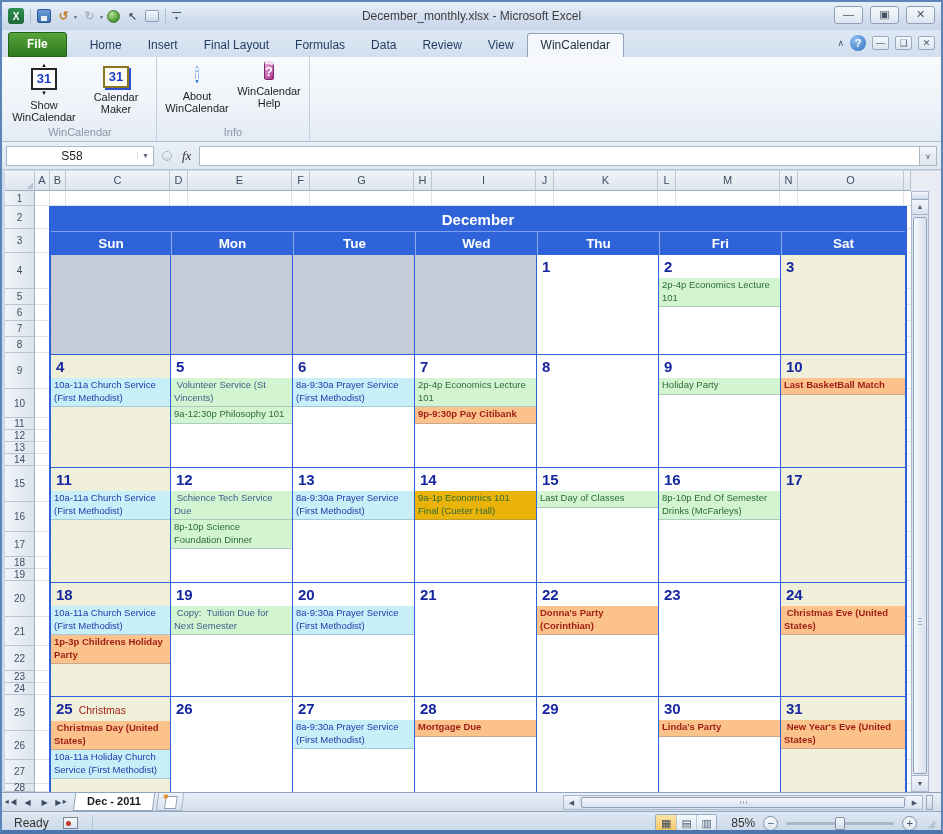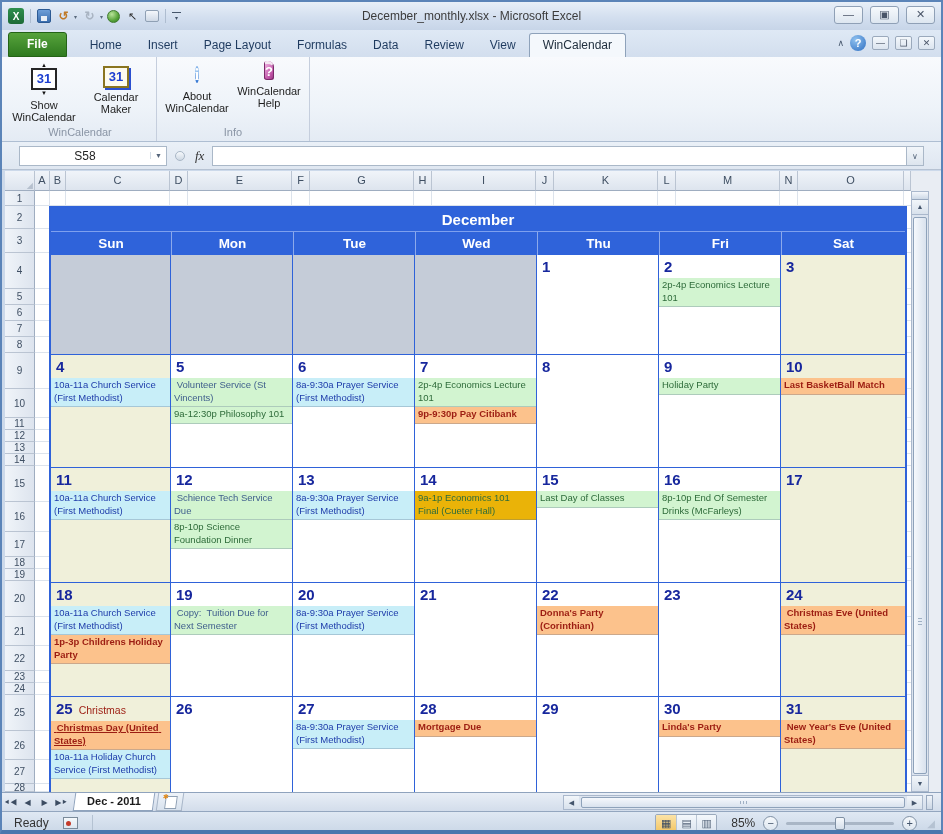--- a/index.html
+++ b/index.html
@@ -51,21 +51,21 @@
   .rgroup-label { font-size:11px; color:#8a95a5; text-align:center; padding:2px 0 3px; }
   .ic31 { display:flex; flex-direction:column; align-items:center; line-height:1; }
   .ic31 .arr { font-size:6px; color:#111; }
   .box31 { width:26px; height:22px; background:#fff; border:2px solid #262626; color:#1d3fd0; font-weight:bold; font-size:13px; text-align:center; line-height:18px; }
   .box31.maker { border-color:#8a7520; background:#fdfbef; box-shadow:2px 2px 0 #2a4fd0; margin-top:4px; }
   .info-circle-icon { width:26px; height:26px; border-radius:50%; background:radial-gradient(circle at 35% 28%, #a7cdf3, #2a6fd0); color:#fff; font-family:"Liberation Serif",serif; font-weight:bold; font-size:16px; text-align:center; line-height:25px; margin-top:2px; }
   .help-book-icon { width:23px; height:26px; border-radius:3px 6px 3px 3px; background:linear-gradient(125deg,#edaade,#c055a8 70%,#9c3a86); border:1px solid #7a2a6a; border-top:3px solid #f3e6f1; color:#fff; font-weight:bold; font-size:13px; text-align:center; line-height:20px; margin-top:2px; }
 
   
   .formula-row { position:absolute; left:0; right:0; top:140px; height:28px;
-    background:linear-gradient(#eaf0f7,#dfe7f1); border-bottom:1px solid #b6c2d2; display:flex; align-items:center; padding:3px 17px; }
+    background:linear-gradient(#eaf0f7,#dfe7f1); border-bottom:1px solid #b6c2d2; display:flex; align-items:center; padding:3px 4px; }
   .namebox { width:148px; height:20px; background:#fff; border:1px solid #aab8c8; display:flex; align-items:center; }
   .namebox .nbval { flex:1; text-align:center; font-size:12px; color:#222; }
   .nb-arrow { font-size:7px; color:#55657a; padding:0 4px; border-left:1px solid #d5dde6; }
   .fx-zone { display:flex; align-items:center; height:20px; padding:0 8px; gap:10px; }
   .fx-dot { width:10px; height:10px; border-radius:50%; background:linear-gradient(#f6f9fc,#cfd9e4); border:1px solid #a9b7c6; }
   .fx-label { font-family:"Liberation Serif", serif; font-style:italic; font-size:13px; color:#333; }
   .fbar-input { flex:1; height:20px; background:#fff; border:1px solid #aab8c8; border-right:none; font-size:12px; padding:0 4px; }
   .fbar-chev { width:18px; height:20px; background:linear-gradient(#f2f6fa,#dde5ee); border:1px solid #aab8c8; font-size:8px; color:#55657a; text-align:center; line-height:19px; }
 
   
@@ -160,21 +160,21 @@
       <div class="wc-btn">▣</div>
       <div class="wc-btn">✕</div>
     </div>
   </div>
 
   <div class="tabrow">
     <div id="ribbon-tabs">
         <div class="rtab file">File</div>
         <div class="rtab">Home</div>
         <div class="rtab">Insert</div>
-        <div class="rtab">Page Layout</div>
+        <div class="rtab">Final Layout</div>
         <div class="rtab">Formulas</div>
         <div class="rtab">Data</div>
         <div class="rtab">Review</div>
         <div class="rtab">View</div>
         <div class="rtab active">WinCalendar</div>
       </div>
     <div class="tabrow-right">
       <span class="chev-up-icon">∧</span>
       <span class="help-icon">?</span>
       <span class="small-wc">—</span>
@@ -402,21 +402,21 @@
                 <div class="cal-daynum" style="color: rgb(23, 39, 157);">23</div>
               </div>
               <div class="cal-cell lastcol" style="width: 124px; background: rgb(240, 240, 218);">
                 <div class="cal-daynum" style="color: rgb(23, 39, 157);">24</div>
                 <div class="event" style="background: rgb(252, 194, 140); color: rgb(156, 29, 18); font-weight: bold;"> Christmas Eve (United States)</div>
               </div>
             </div>
             <div class="cal-week" style="height: 97px;">
               <div class="cal-cell" style="width: 120px; background: rgb(240, 240, 218);">
                 <div class="cal-daynum" style="color: rgb(23, 39, 157);">25<span class="cal-note">Christmas</span></div>
-                <div class="event" style="background: rgb(252, 194, 140); color: rgb(156, 29, 18); font-weight: bold; text-decoration: underline;"> Christmas Day (United States)</div>
+                <div class="event" style="background: rgb(252, 194, 140); color: rgb(156, 29, 18); font-weight: bold;"> Christmas Day (United States)</div>
                 <div class="event" style="background: rgb(200, 238, 248); color: rgb(30, 60, 170);">10a-11a Holiday Church Service (First Methodist)</div>
               </div>
               <div class="cal-cell" style="width: 122px; background: rgb(255, 255, 255);">
                 <div class="cal-daynum" style="color: rgb(23, 39, 157);">26</div>
               </div>
               <div class="cal-cell" style="width: 122px; background: rgb(255, 255, 255);">
                 <div class="cal-daynum" style="color: rgb(23, 39, 157);">27</div>
                 <div class="event" style="background: rgb(200, 238, 248); color: rgb(30, 60, 170);">8a-9:30a Prayer Service (First Methodist)</div>
               </div>
               <div class="cal-cell" style="width: 122px; background: rgb(255, 255, 255);">

